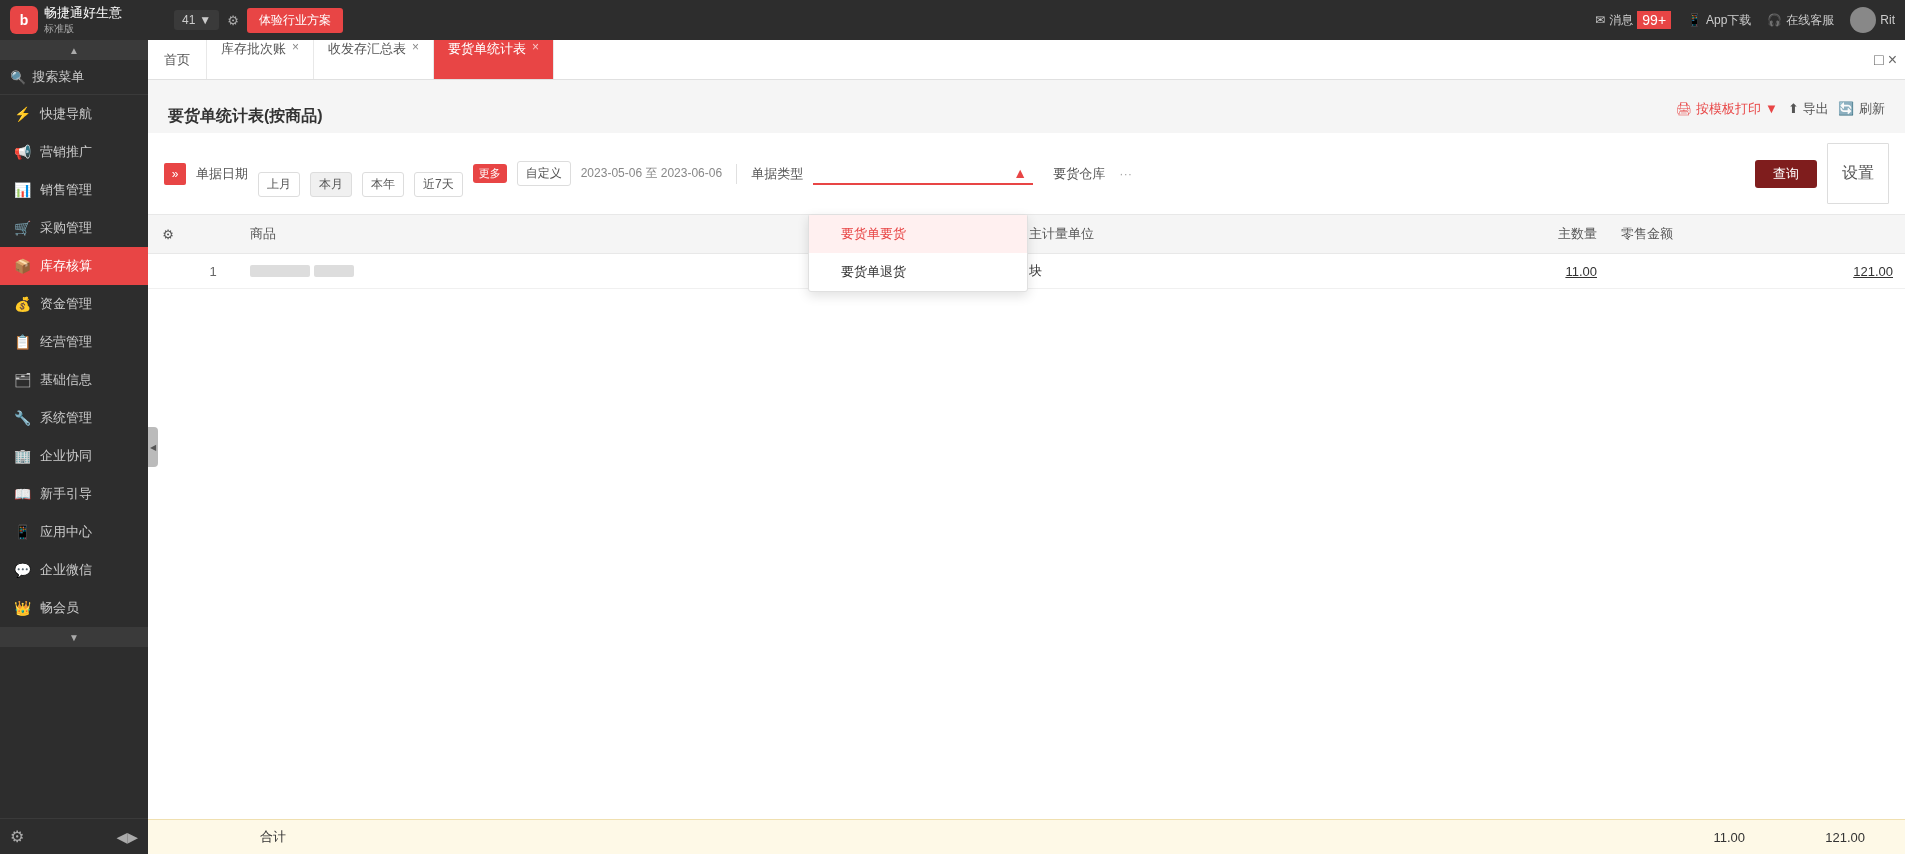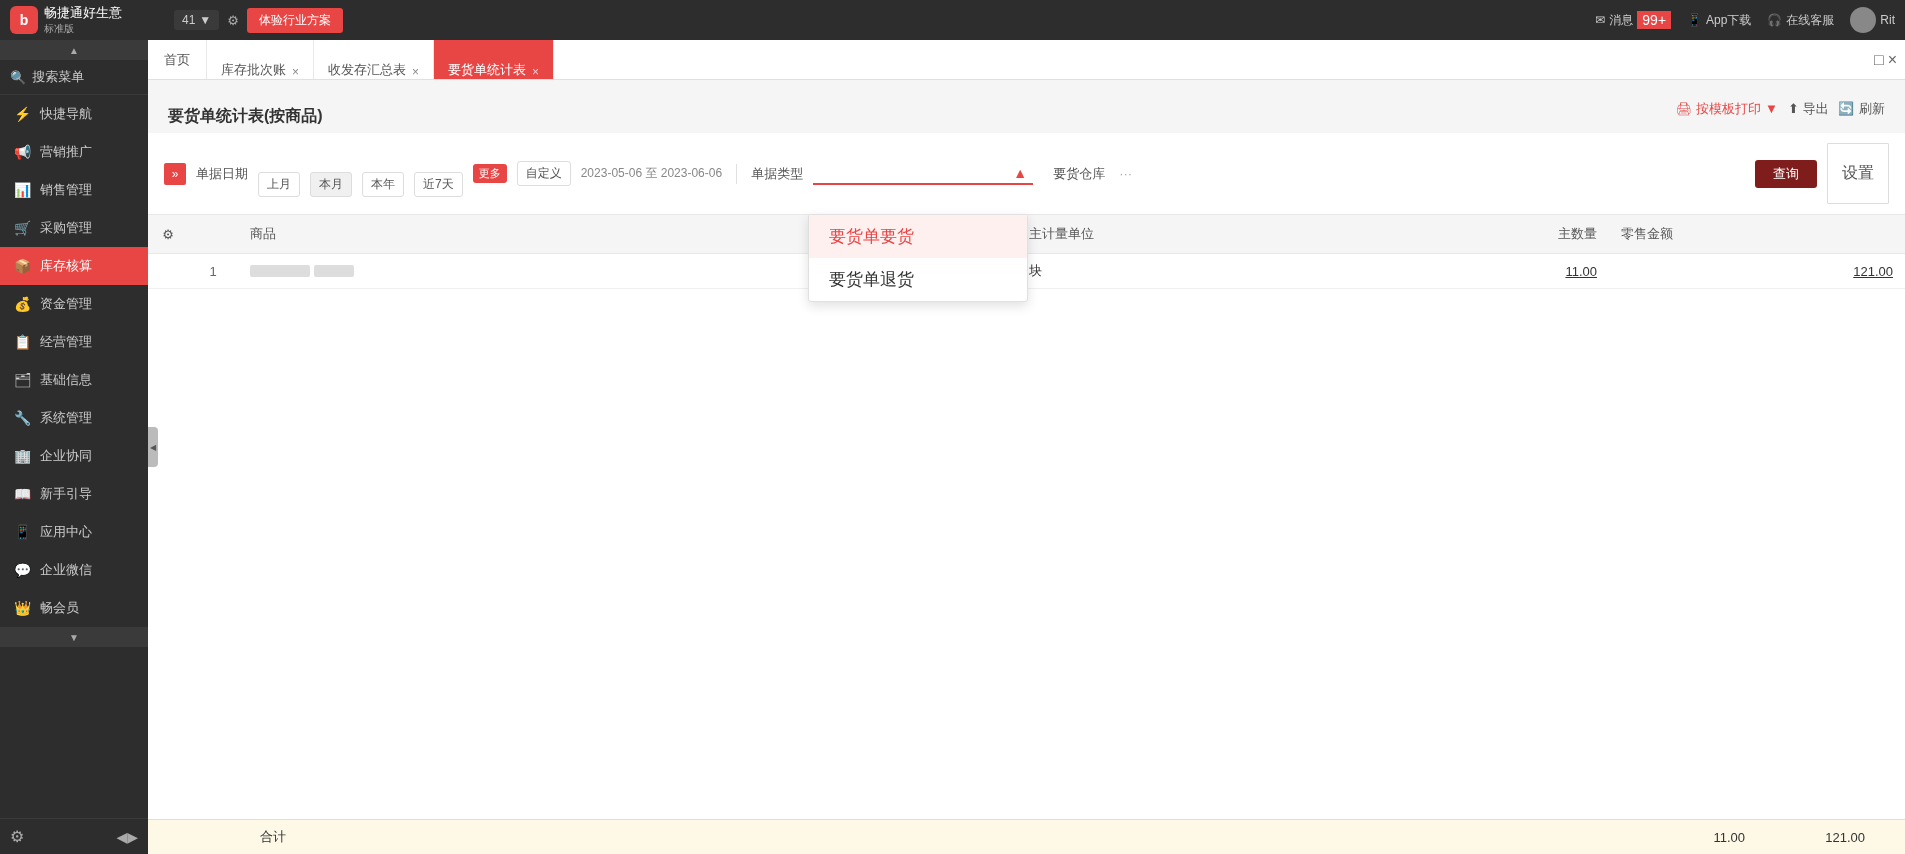--- a/index.html
+++ b/index.html
@@ -44,21 +44,21 @@
     .sidebar-item { display: flex; align-items: center; gap: 8px; padding: 10px 14px; color: #ccc; cursor: pointer; font-size: 13px; }
     .sidebar-item.active { background: #e84545; color: white; }
     .sidebar-item-icon { width: 18px; height: 18px; display: flex; align-items: center; justify-content: center; font-size: 14px; flex-shrink: 0; }
     .sidebar-bottom { margin-top: auto; display: flex; align-items: center; justify-content: space-between; padding: 8px 10px; border-top: 1px solid #3a3a3a; }
 
     
     .content-area { flex: 1; display: flex; flex-direction: column; overflow: hidden; background: #f5f5f5; }
 
     
     .tab-bar { height: 40px; background: #fff; display: flex; align-items: stretch; border-bottom: 1px solid #e0e0e0; flex-shrink: 0; padding-left: 0; }
-    .tab-item { display: flex; align-items: flex-end; padding: 0 14px; cursor: pointer; color: #555; font-size: 13px; gap: 6px; border-right: 1px solid #e8e8e8; white-space: nowrap; }
+    .tab-item { display: flex; align-items: flex-start; padding: 0 14px; cursor: pointer; color: #555; font-size: 13px; gap: 6px; border-right: 1px solid #e8e8e8; white-space: nowrap; }
     .tab-item.active { background: #e84545; color: white; }
     .tab-item .tab-close { font-size: 12px; opacity: 0.7; }
     .tab-home { padding: 0 16px; color: #555; display: flex; align-items: center; border-right: 1px solid #e8e8e8; }
     .tab-bar-right { margin-left: auto; display: flex; align-items: center; padding: 0 8px; gap: 4px; }
     .tab-bar-right span { cursor: pointer; color: #666; font-size: 14px; }
 
     
     .page-header { padding: 10px 20px 6px; display: flex; align-items: center; justify-content: space-between; background: #f5f5f5; flex-shrink: 0; }
     .page-title { font-size: 16px; font-weight: bold; color: #333; margin-top: 16px; }
     .page-header-actions { display: flex; align-items: center; gap: 10px; }
@@ -81,21 +81,21 @@
     .filter-type-input { border: none; outline: none; font-size: 13px; color: #333; flex: 1; background: transparent; }
     .filter-type-chevron { color: #e84545; cursor: pointer; font-size: 14px; }
     .warehouse-label { color: #555; font-size: 13px; white-space: nowrap; margin-left: 10px; }
     .warehouse-more { color: #aaa; cursor: pointer; margin-left: 4px; }
     .query-btn { background: #7f1d1d; color: white; border: none; padding: 5px 18px; border-radius: 3px; cursor: pointer; font-size: 13px; margin-left: auto; }
     .settings-btn { background: #fff; color: #555; border: 1px solid #ddd; padding: 19px 14px; border-radius: 1px; cursor: pointer; font-size: 16px; }
 
     
     .dropdown-overlay { position: absolute; top: 100%; left: 0; right: 0; z-index: 100; }
     .dropdown-menu { background: white; border: 1px solid #e0e0e0; border-radius: 3px; box-shadow: 0 4px 12px rgba(0,0,0,0.12); min-width: 220px; position: absolute; top: 0; left: 660px; }
-    .dropdown-item { padding: 10px 20px; cursor: pointer; font-size: 17px; color: #333; }
+    .dropdown-item { padding: 10px 32px; cursor: pointer; font-size: 13px; color: #333; }
     .dropdown-item.selected { background: #fff0f0; color: #e84545; }
 
     
     .table-area { flex: 1; overflow: auto; background: #fff; margin: 0; }
     table { width: 100%; border-collapse: collapse; }
     thead tr { background: #f5f5f5; }
     th { padding: 10px 12px; text-align: left; font-size: 13px; color: #555; font-weight: normal; border-bottom: 1px solid #e8e8e8; white-space: nowrap; }
     td { padding: 8px 12px; font-size: 13px; color: #333; border-bottom: 1px solid #f0f0f0; }
     .th-settings { width: 40px; text-align: center; }
     .table-row-num { color: #666; text-align: center; }

